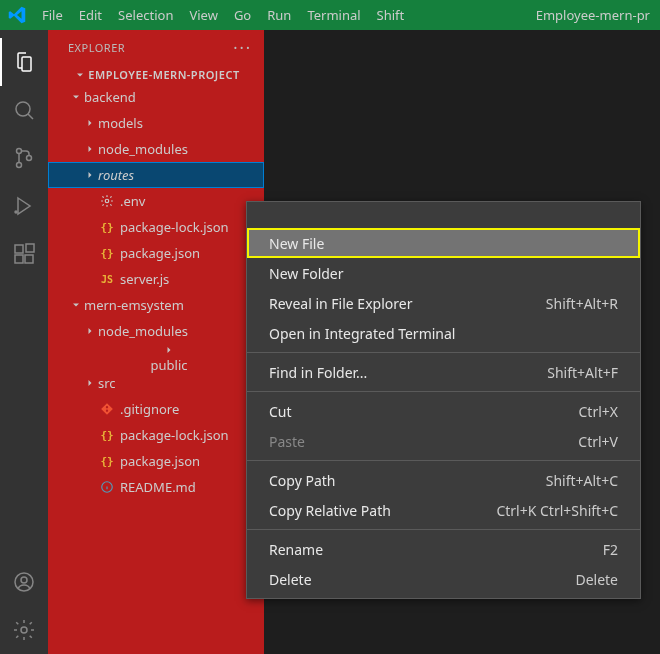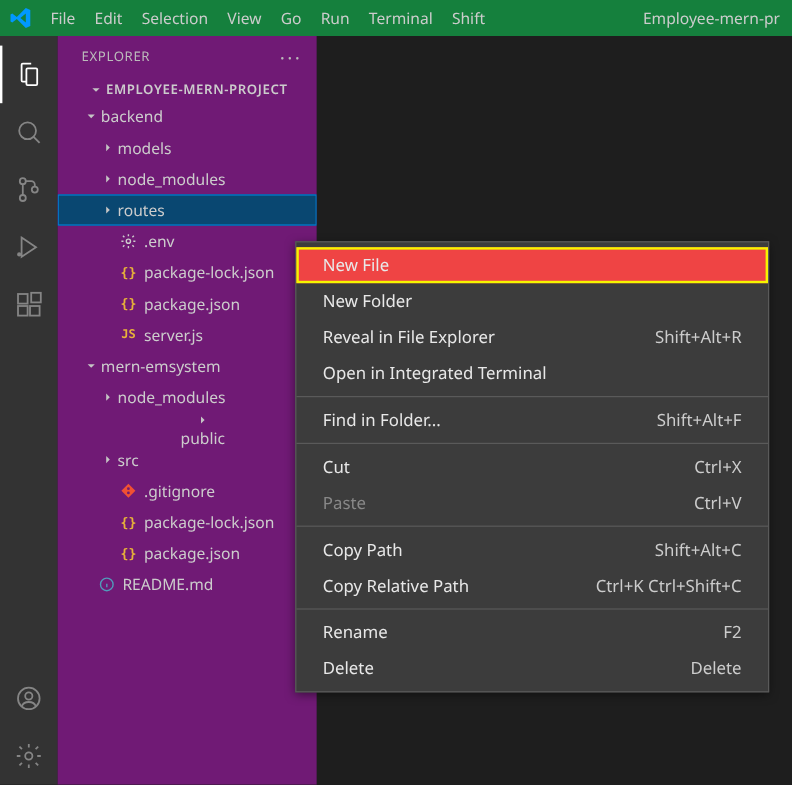--- a/index.html
+++ b/index.html
@@ -65,21 +65,21 @@
 .activitybar .ab-item.active::before {
   content: "";
   position: absolute;
   left: 0; top: 0;
   width: 2px; height: 48px;
   background: #ffffff;
 }
 .activitybar .spacer { flex: 1; }
 .sidebar {
   width: 216px;
-  background: #701a75;
+  background: #b91c1c;
   display: flex;
   flex-direction: column;
 }
 .sidebar-header {
   height: 35px;
   display: flex;
   align-items: center;
   padding: 0 12px 0 20px;
   color: #bbbbbb;
   font-size: 11px;
@@ -109,20 +109,21 @@
   align-items: center;
   height: 26px;
   padding-right: 8px;
   cursor: default;
   white-space: nowrap;
 }
 .tree-item.selected {
   background: #094771;
   outline: 1px solid #007fd4;
   outline-offset: -1px;
+  font-style: italic;
 }
 .chevron {
   width: 16px;
   display: inline-flex;
   justify-content: center;
   color: #c5c5c5;
 }
 .chevron svg { width: 12px; height: 12px; }
 .file-icon {
   width: 18px;
@@ -153,23 +154,24 @@
   height: 30px;
   padding: 0 22px;
   color: #e8e8e8;
   font-size: 14px;
 }
 .context-menu .cm-item .shortcut {
   margin-left: auto;
   color: #cccccc;
 }
 .context-menu .cm-item.highlighted {
-  background: #ef4444;
+  background: #737373;
   outline: 2px solid #f5f500;
   outline-offset: -2px;
+  margin-top: 22px;
 }
 .context-menu .cm-item.disabled {
   color: #888888;
 }
 .context-menu .cm-sep {
   height: 1px;
   background: #5a5a5a;
   margin: 4px 0;
 }
 svg { flex-shrink: 0; }
@@ -373,21 +375,21 @@
           </span>
           <span>package-lock.json</span>
         </div>
         <div class="tree-item" style="padding-left: 34px;">
           <span class="chevron"></span>
           <span class="file-icon" style="color:#e8b339">
             <span style="font-family:monospace;font-weight:bold">{}</span>
           </span>
           <span>package.json</span>
         </div>
-        <div class="tree-item" style="padding-left: 16px;">
+        <div class="tree-item" style="padding-left: 34px;">
           <span class="chevron"></span>
           <span class="file-icon" style="color:#519aba">
             <svg width="14" height="14" viewBox="0 0 24 24" fill="none" stroke="currentColor" stroke-width="2">
               <circle cx="12" cy="12" r="9"></circle>
               <path d="M12 8h.01M11 12h1v4"></path>
             </svg>
           </span>
           <span>README.md</span>
         </div>
       </div>

